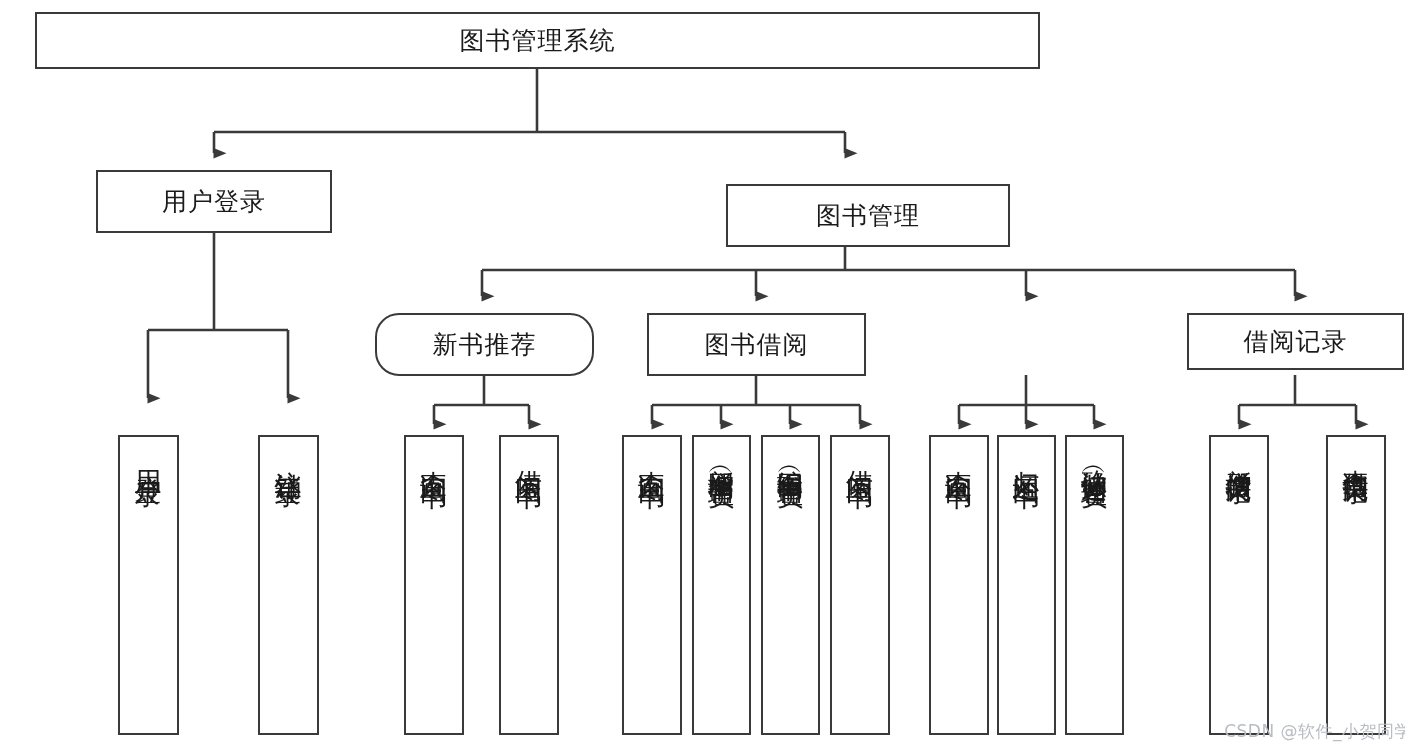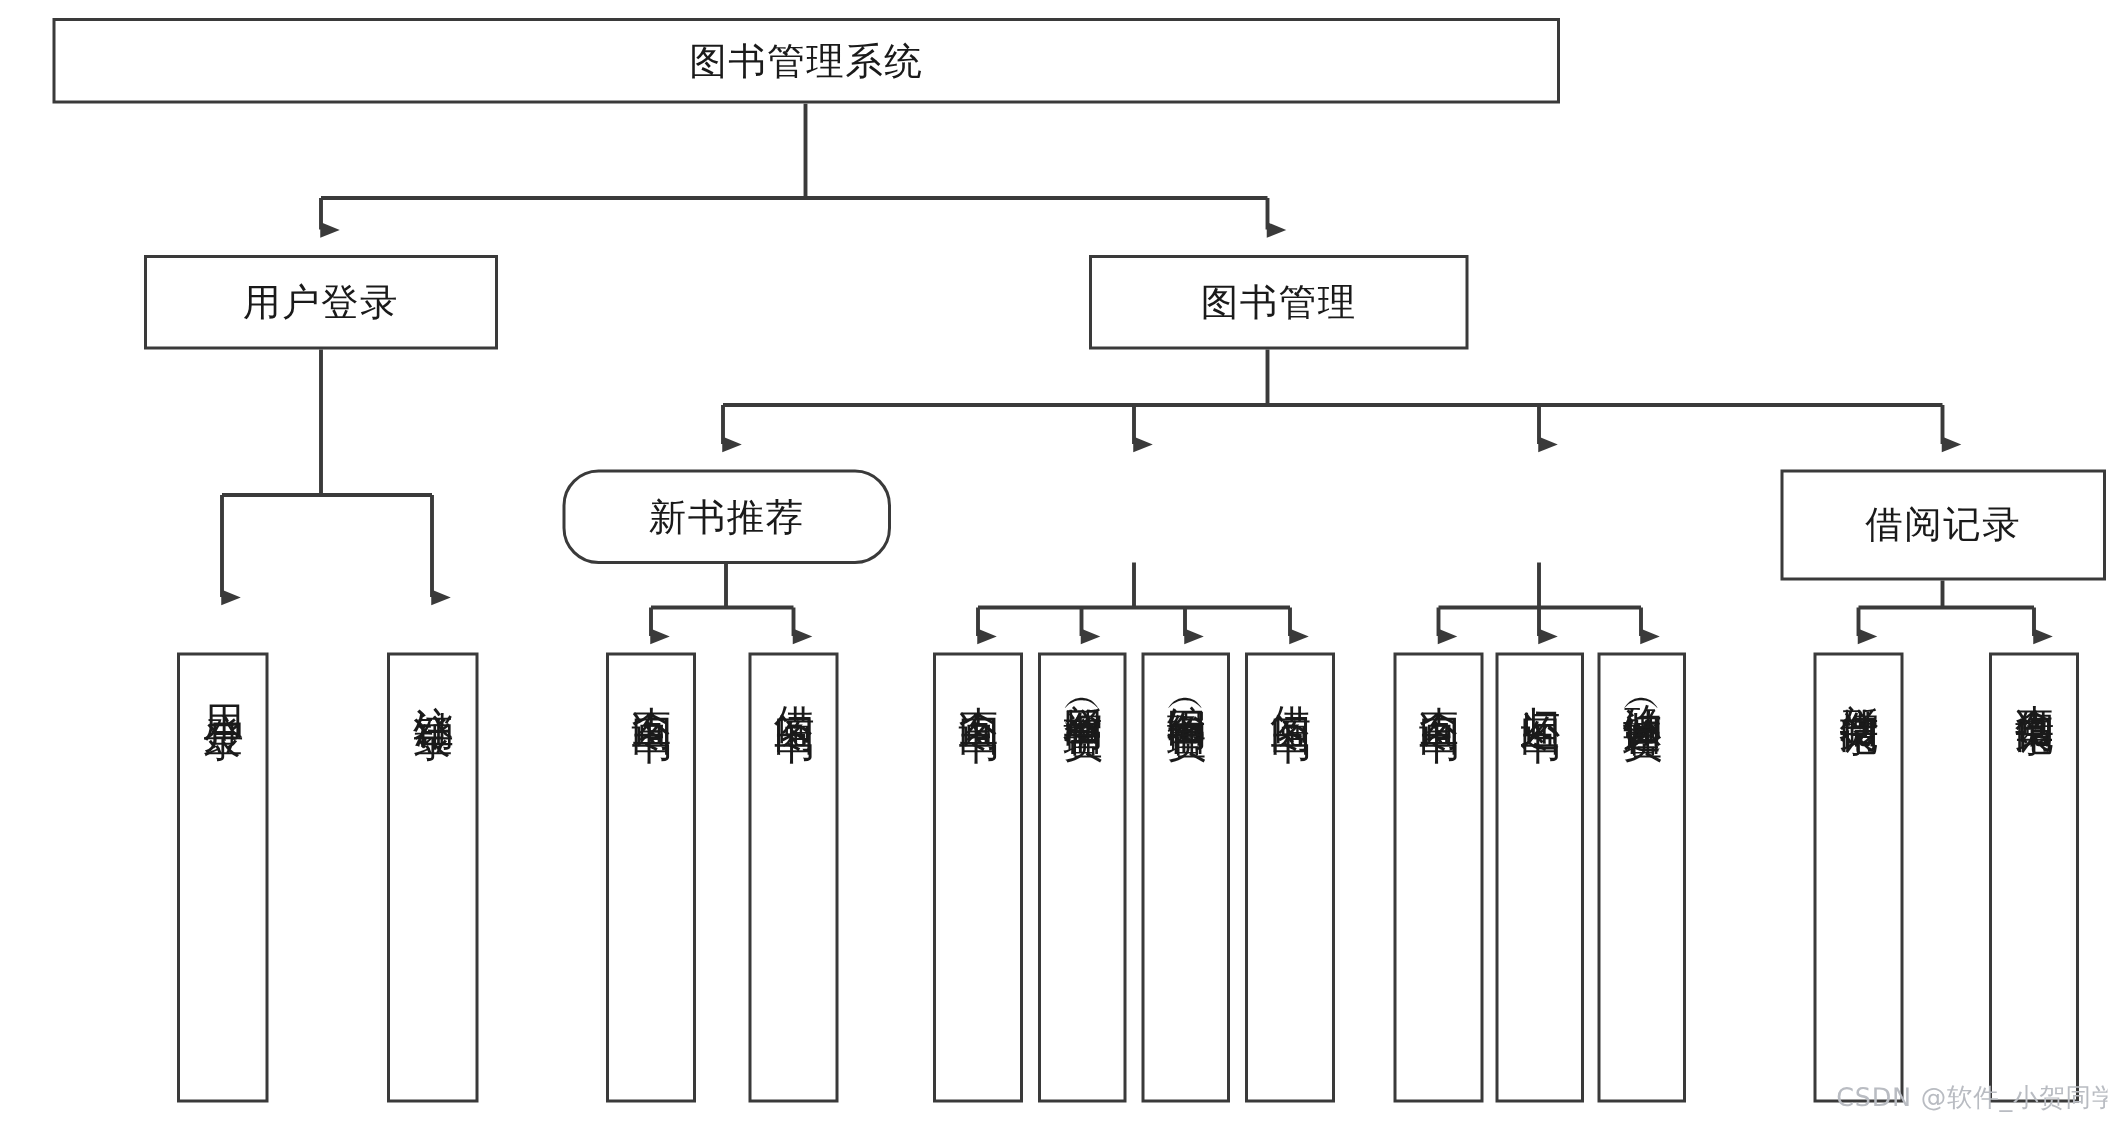--- a/index.html
+++ b/index.html
@@ -134,31 +134,34 @@
   </svg>
 
   <div class="node horiz root" style="left:20px; top:12px; width:1005px; height:57px;">
     <span class="label">图书管理系统</span>
   </div>
 
   <div class="node horiz" style="left:81px; top:170px; width:236px; height:63px;">
     <span class="label">用户登录</span>
   </div>
 
-  <div class="node horiz" style="left:711px; top:170px; width:253px; height:63px;">
+  <div class="node horiz" style="left:711px; top:184px; width:284px; height:63px;">
     <span class="label">图书管理</span>
   </div>
 
   <div class="node horiz" style="left:360px; top:313px; width:219px; height:63px;border-radius:24px;">
     <span class="label">新书推荐</span>
   </div>
 
-
-
-  <div class="node horiz" style="left:1172px; top:313px; width:217px; height:74px;">
+  <div class="node horiz" style="left:632px; top:313px; width:219px; height:63px;">
+    <span class="label">图书借阅</span>
+  </div>
+
+
+  <div class="node horiz" style="left:1172px; top:313px; width:217px; height:57px;">
     <span class="label">借阅记录</span>
   </div>
 
   <div class="node vert" style="left:103px; top:435px; width:61px; height:300px;">
     <span class="label">用户登录</span>
   </div>
 
   <div class="node vert" style="left:243px; top:435px; width:61px; height:300px;">
     <span class="label">注销登录</span>
   </div>

